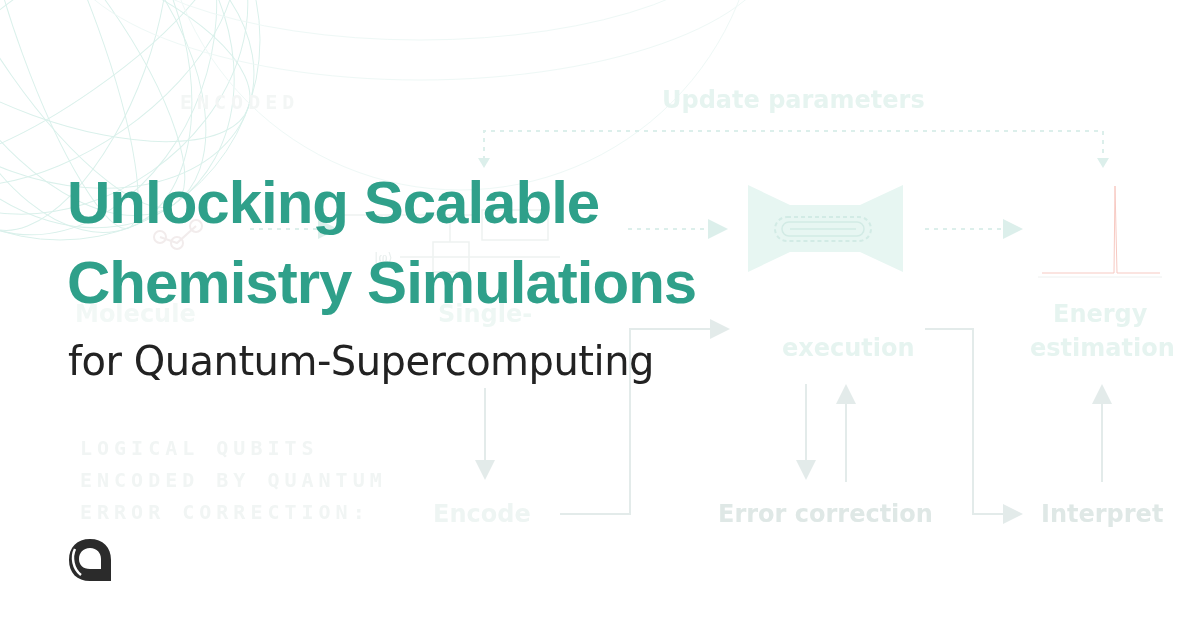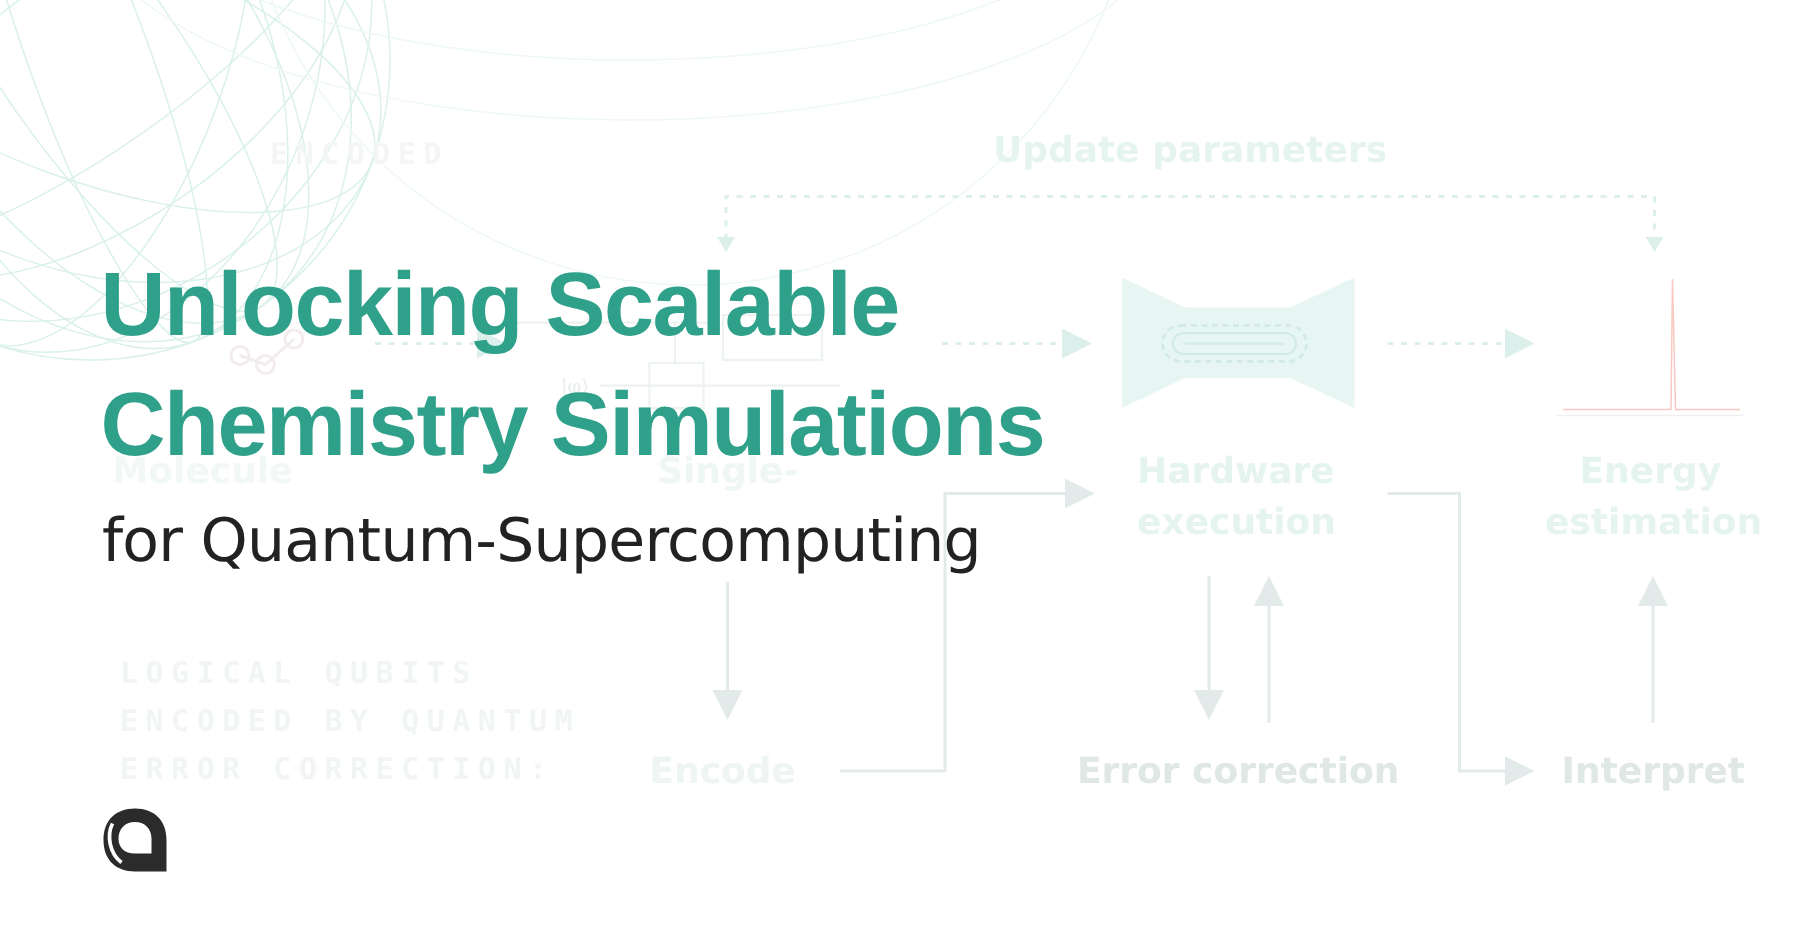--- a/index.html
+++ b/index.html
@@ -96,22 +96,21 @@
       <path d="M925 329 L973 329 L973 514 L1015 514" marker-end="url(#arrg)"></path>
       <path d="M1102 482 L1102 392" marker-end="url(#arrg)"></path>
     </g>
   </svg>
 
   <div class="mono-faint" style="left:180px;top:86px;color:#f3f6f5;">ENCODED</div>
   <div class="faint" style="left:662px;top:86px;font-size:24px;">Update parameters</div>
 
   <div class="faint" style="left:75px;top:298px;font-size:24px;line-height:32px;color:#f2f8f6;">Molecule</div>
   <div class="faint" style="left:438px;top:298px;font-size:24px;line-height:32px;color:#eef7f4;">Single-</div>
-  <div class="faint" style="left:758px;top:298px;font-size:24px;line-height:32px;">Hardware</div>
-  <div class="faint" style="left:758px;top:332px;font-size:24px;line-height:32px;">execution</div>
+  <div class="faint" style="left:782px;top:332px;font-size:24px;line-height:32px;">execution</div>
   <div class="faint" style="left:1053px;top:298px;font-size:24px;line-height:32px;">Energy</div>
   <div class="faint" style="left:1030px;top:332px;font-size:24px;line-height:32px;">estimation</div>
 
   <div class="mono-faint" style="left:80px;top:432px;">LOGICAL QUBITS</div>
   <div class="mono-faint" style="left:80px;top:464px;">ENCODED BY QUANTUM</div>
   <div class="mono-faint" style="left:80px;top:496px;">ERROR CORRECTION:</div>
 
   <div class="faint" style="left:433px;top:498px;font-size:24px;line-height:32px;color:#eef5f3;">Encode</div>
   <div class="faint-grey" style="left:718px;top:498px;font-size:24px;line-height:32px;">Error correction</div>
   <div class="faint-grey" style="left:1041px;top:498px;font-size:24px;line-height:32px;">Interpret</div>

